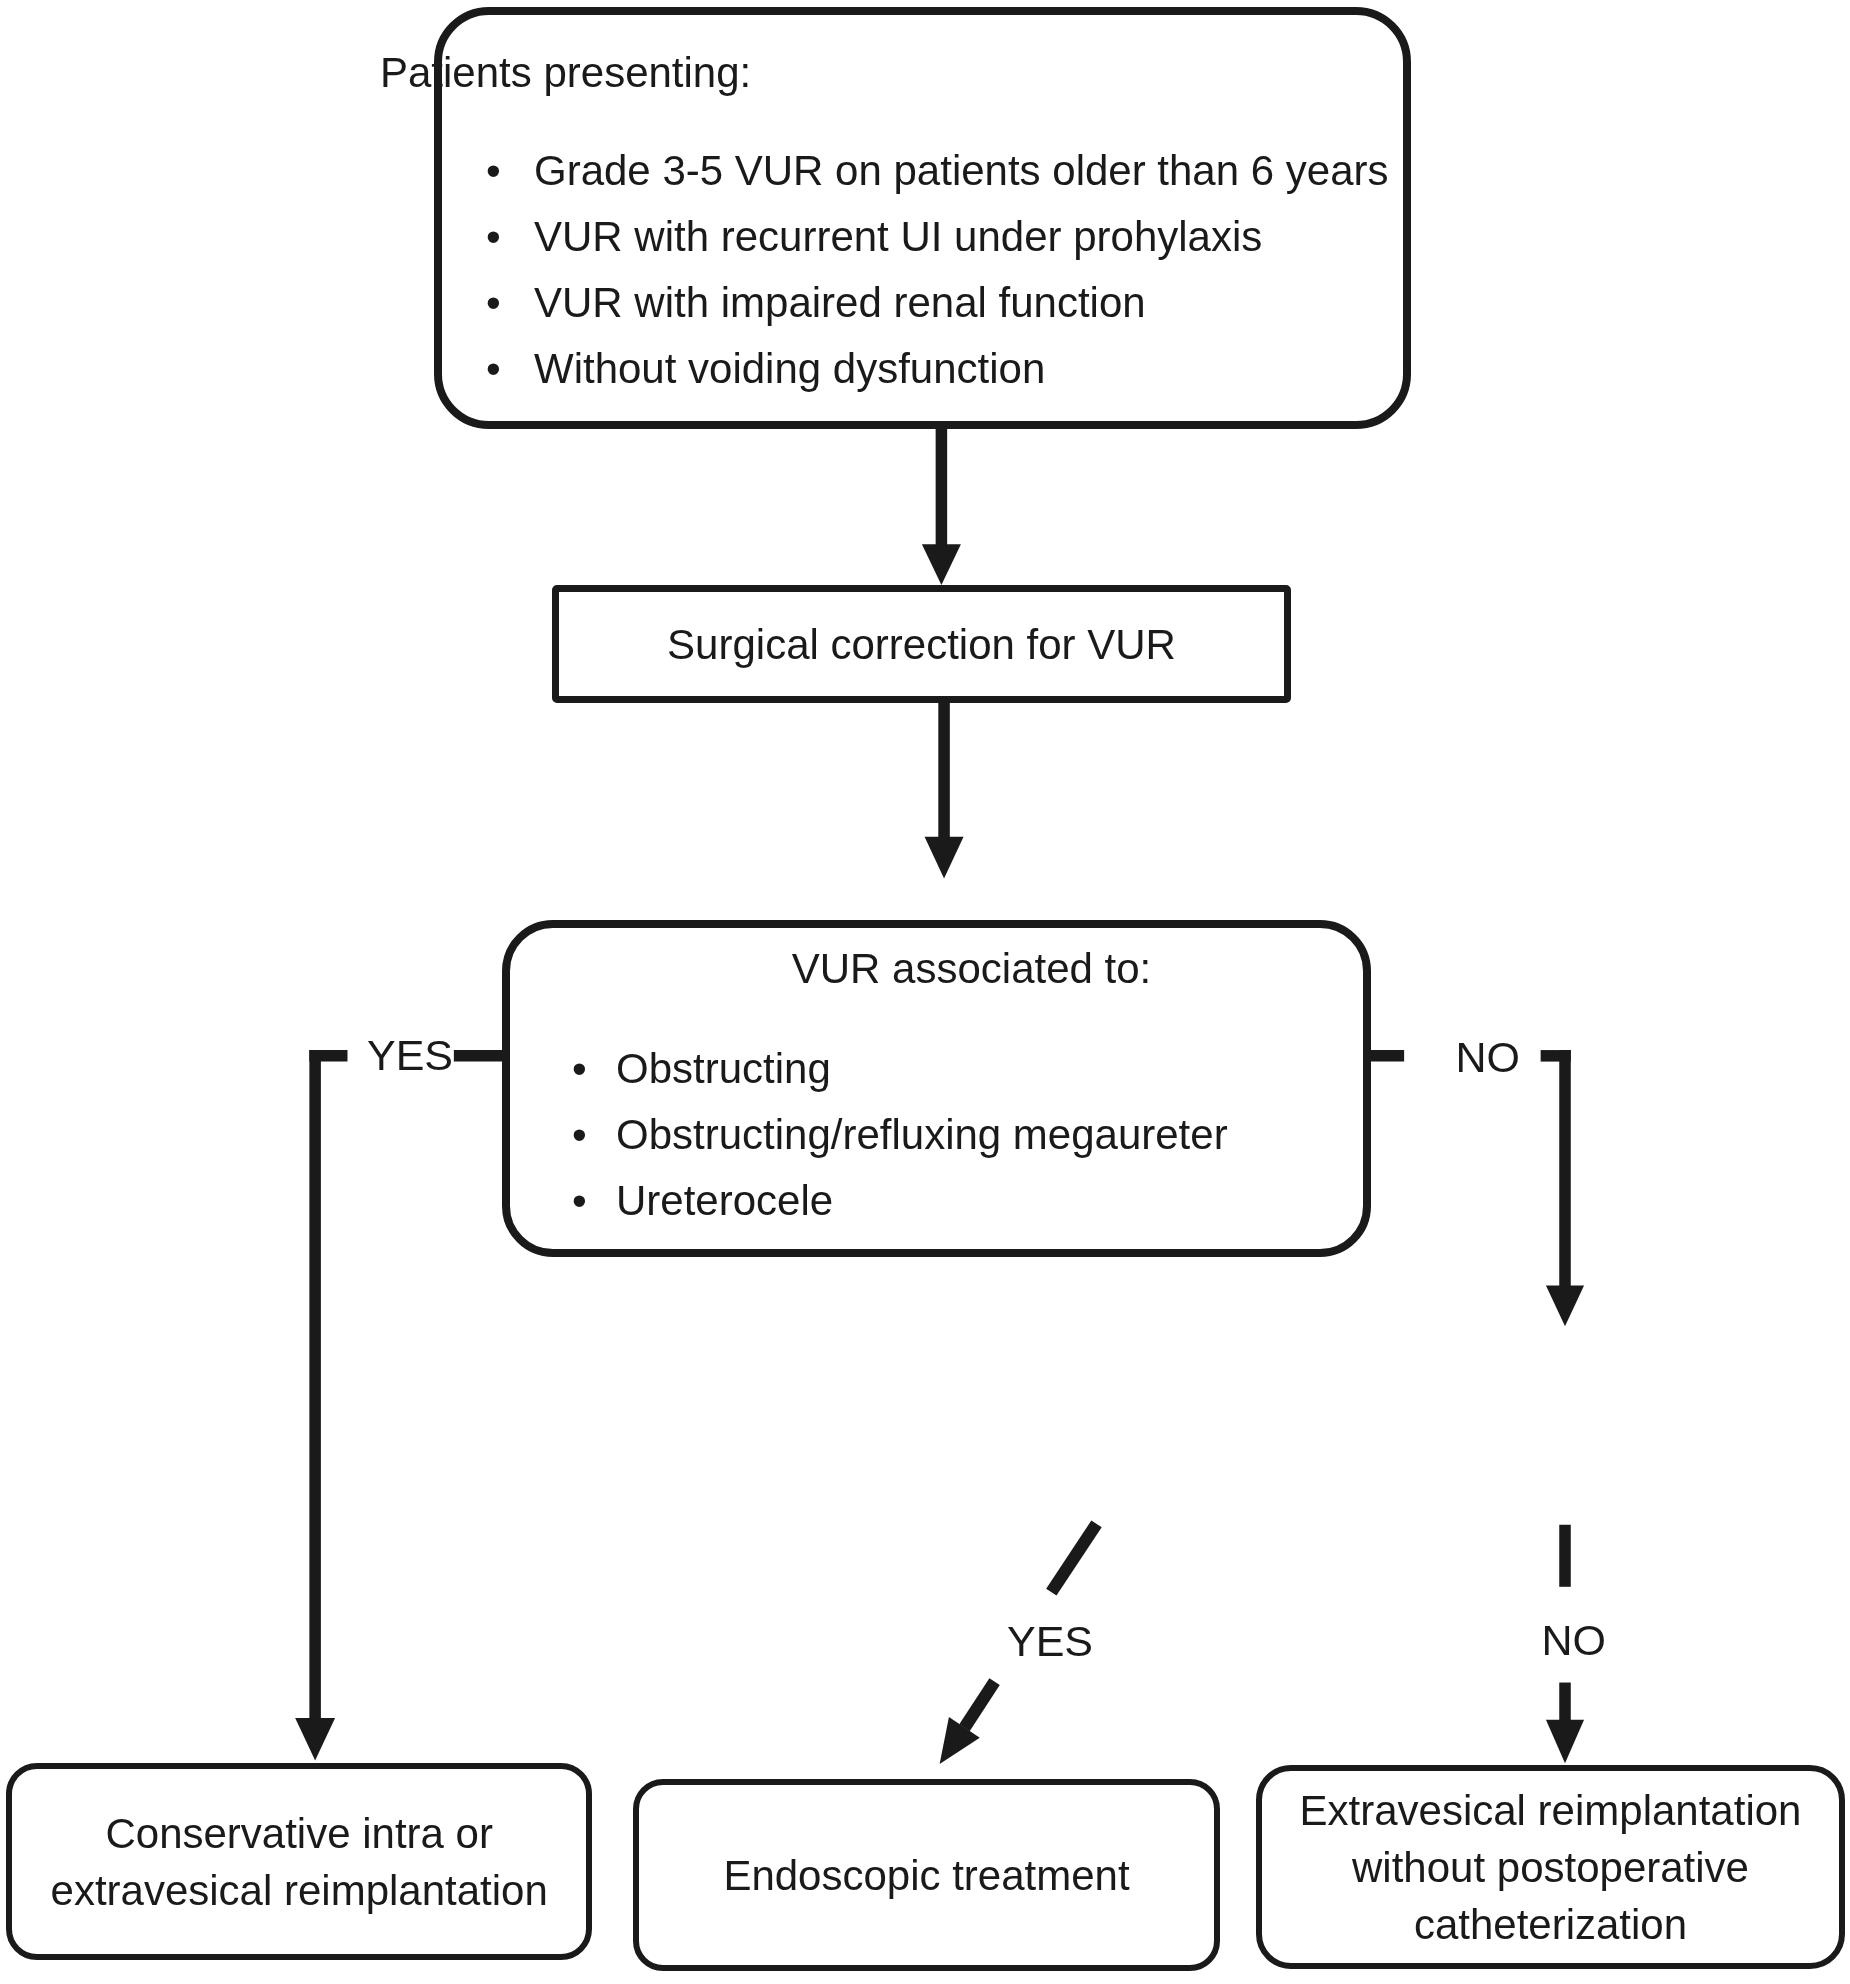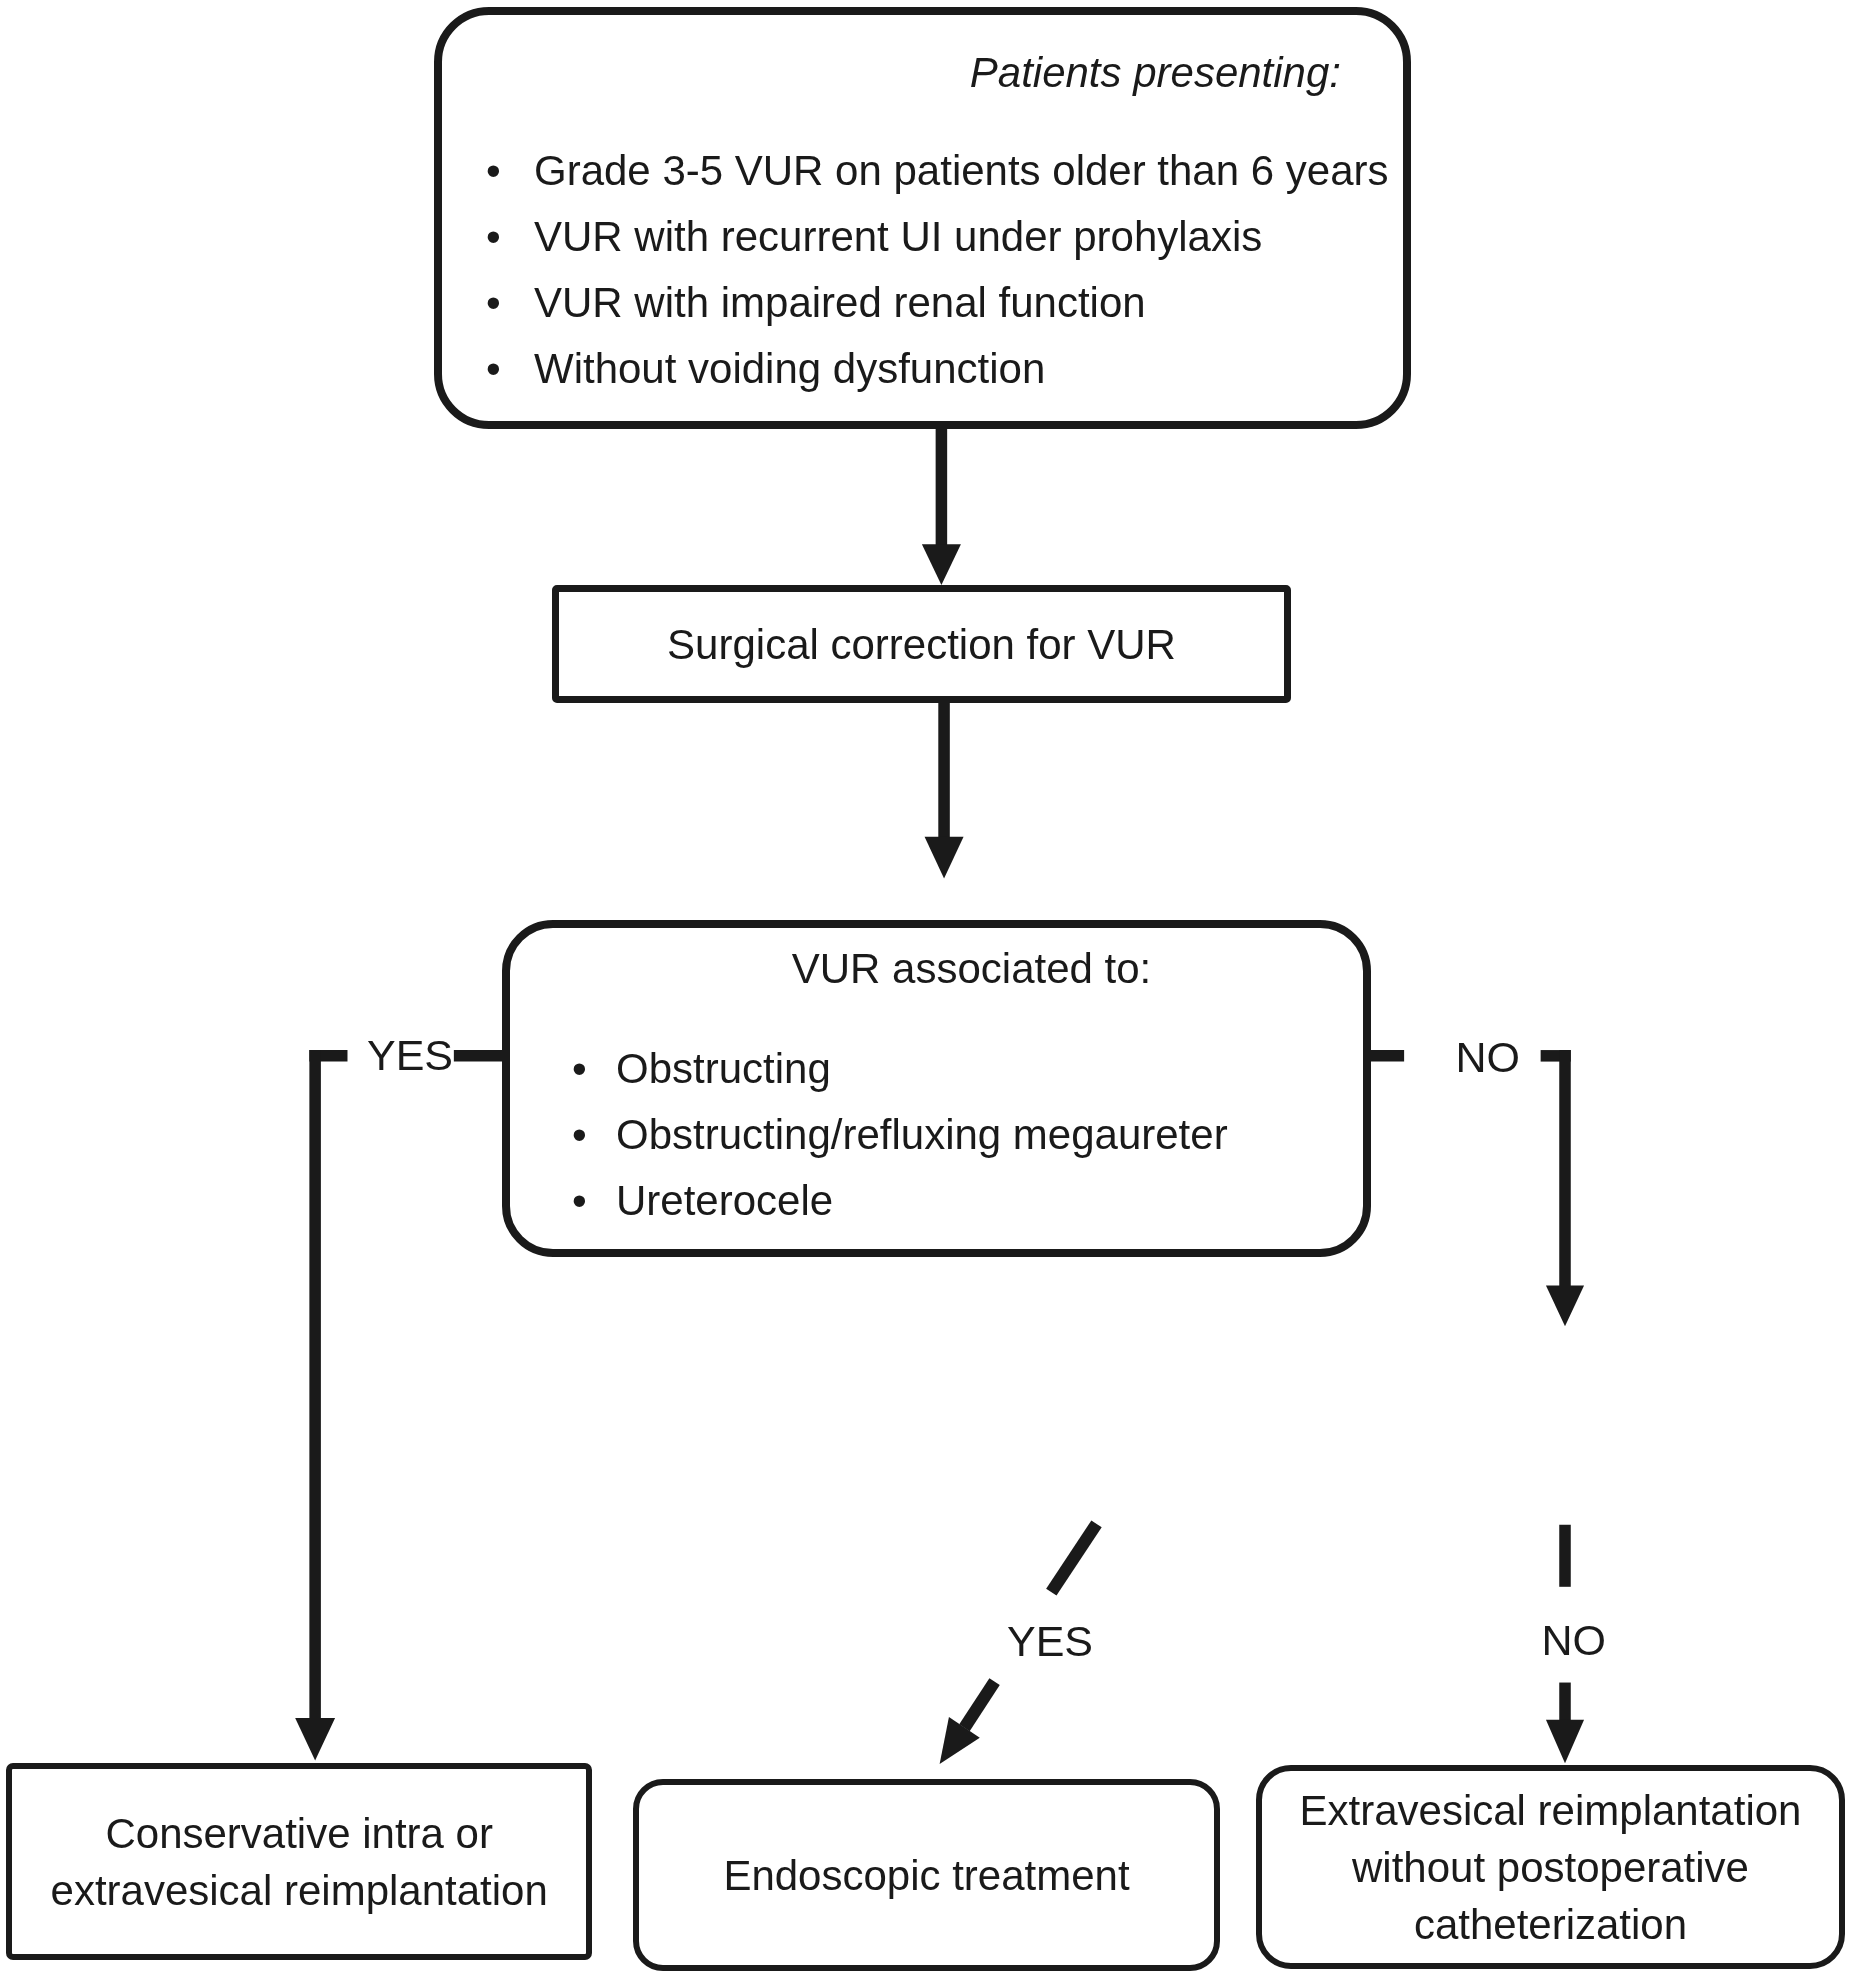--- a/index.html
+++ b/index.html
@@ -35,21 +35,21 @@
     justify-content: center;
     text-align: center;
   }
 
   #box-patients {
     left: 434px; top: 7px; width: 977px; height: 422px;
     border-width: 8px; border-radius: 55px;
   }
   #box-patients .node-title {
     position: absolute; left: 0; top: 31px; width: 100%;
-    text-align: right; transform: translateX(-62px); font-style: italic;
+    text-align: left; transform: translateX(-62px);
   }
   #box-patients ul { position: absolute; left: 44px; top: 123px; }
 
   #box-surgical {
     left: 552px; top: 585px; width: 739px; height: 118px;
     border-radius: 5px;
   }
 
   #box-vur-associated {
     left: 502px; top: 920px; width: 869px; height: 337px;
@@ -62,21 +62,21 @@
   #box-vur-associated ul { position: absolute; left: 62px; top: 108px; }
 
   #box-access {
     left: 987px; top: 1328px; width: 773px; height: 197px;
     border-radius: 41px; line-height: 60px;
   }
   #box-access .wrap-label { width: 621px; }
 
   #box-conservative {
     left: 6.2px; top: 1763px; width: 586px; height: 197px;
-    border-width: 6.2px; border-radius: 7px; line-height: 57px; align-items: center;
+    border-width: 6.2px; border-radius: 31px; line-height: 57px; align-items: center;
   }
   #box-conservative .wrap-label { width: 550px; }
 
   #box-endoscopic {
     left: 633px; top: 1767px; width: 587px; height: 192px;
     border-width: 6.2px; border-radius: 30px; margin-top: 12px;
   }
 
   #box-extravesical {
     left: 1256px; top: 1765px; width: 589px; height: 204px;

